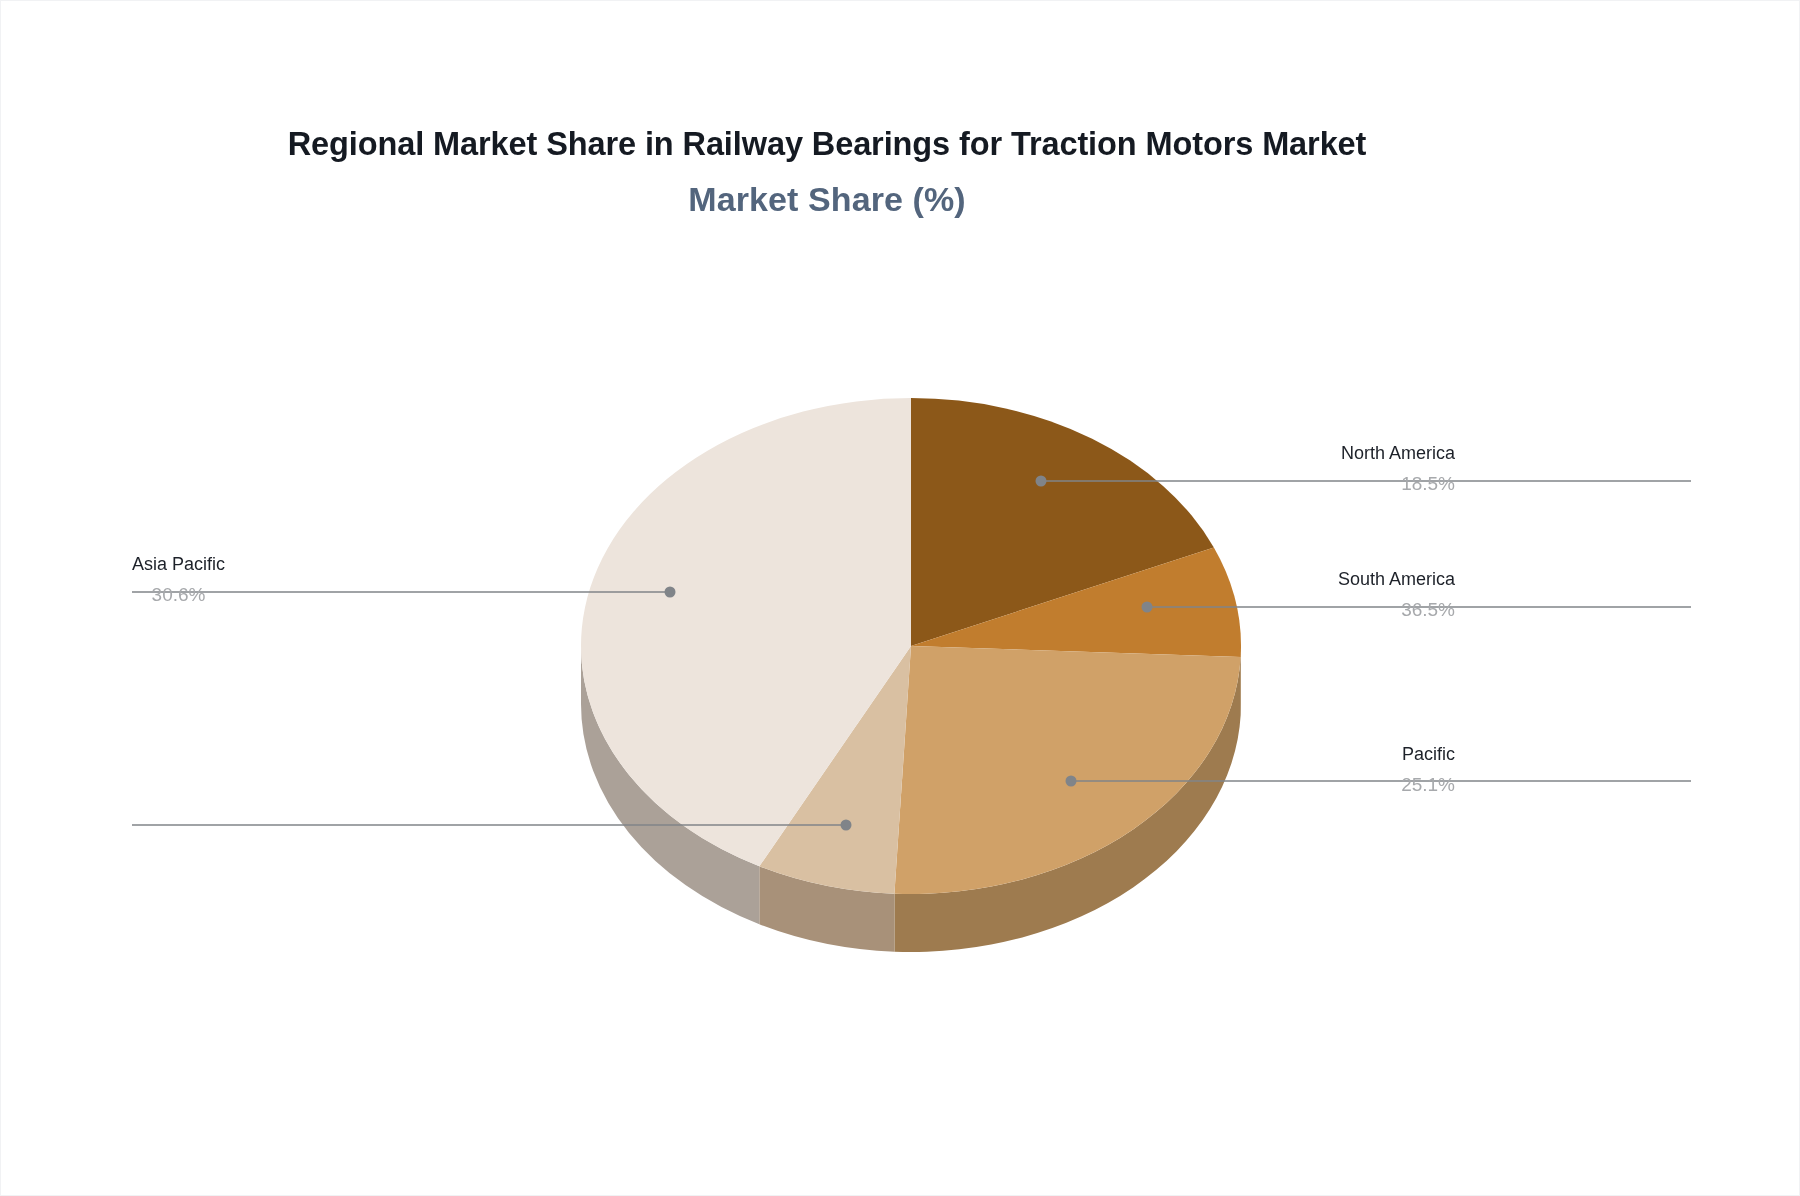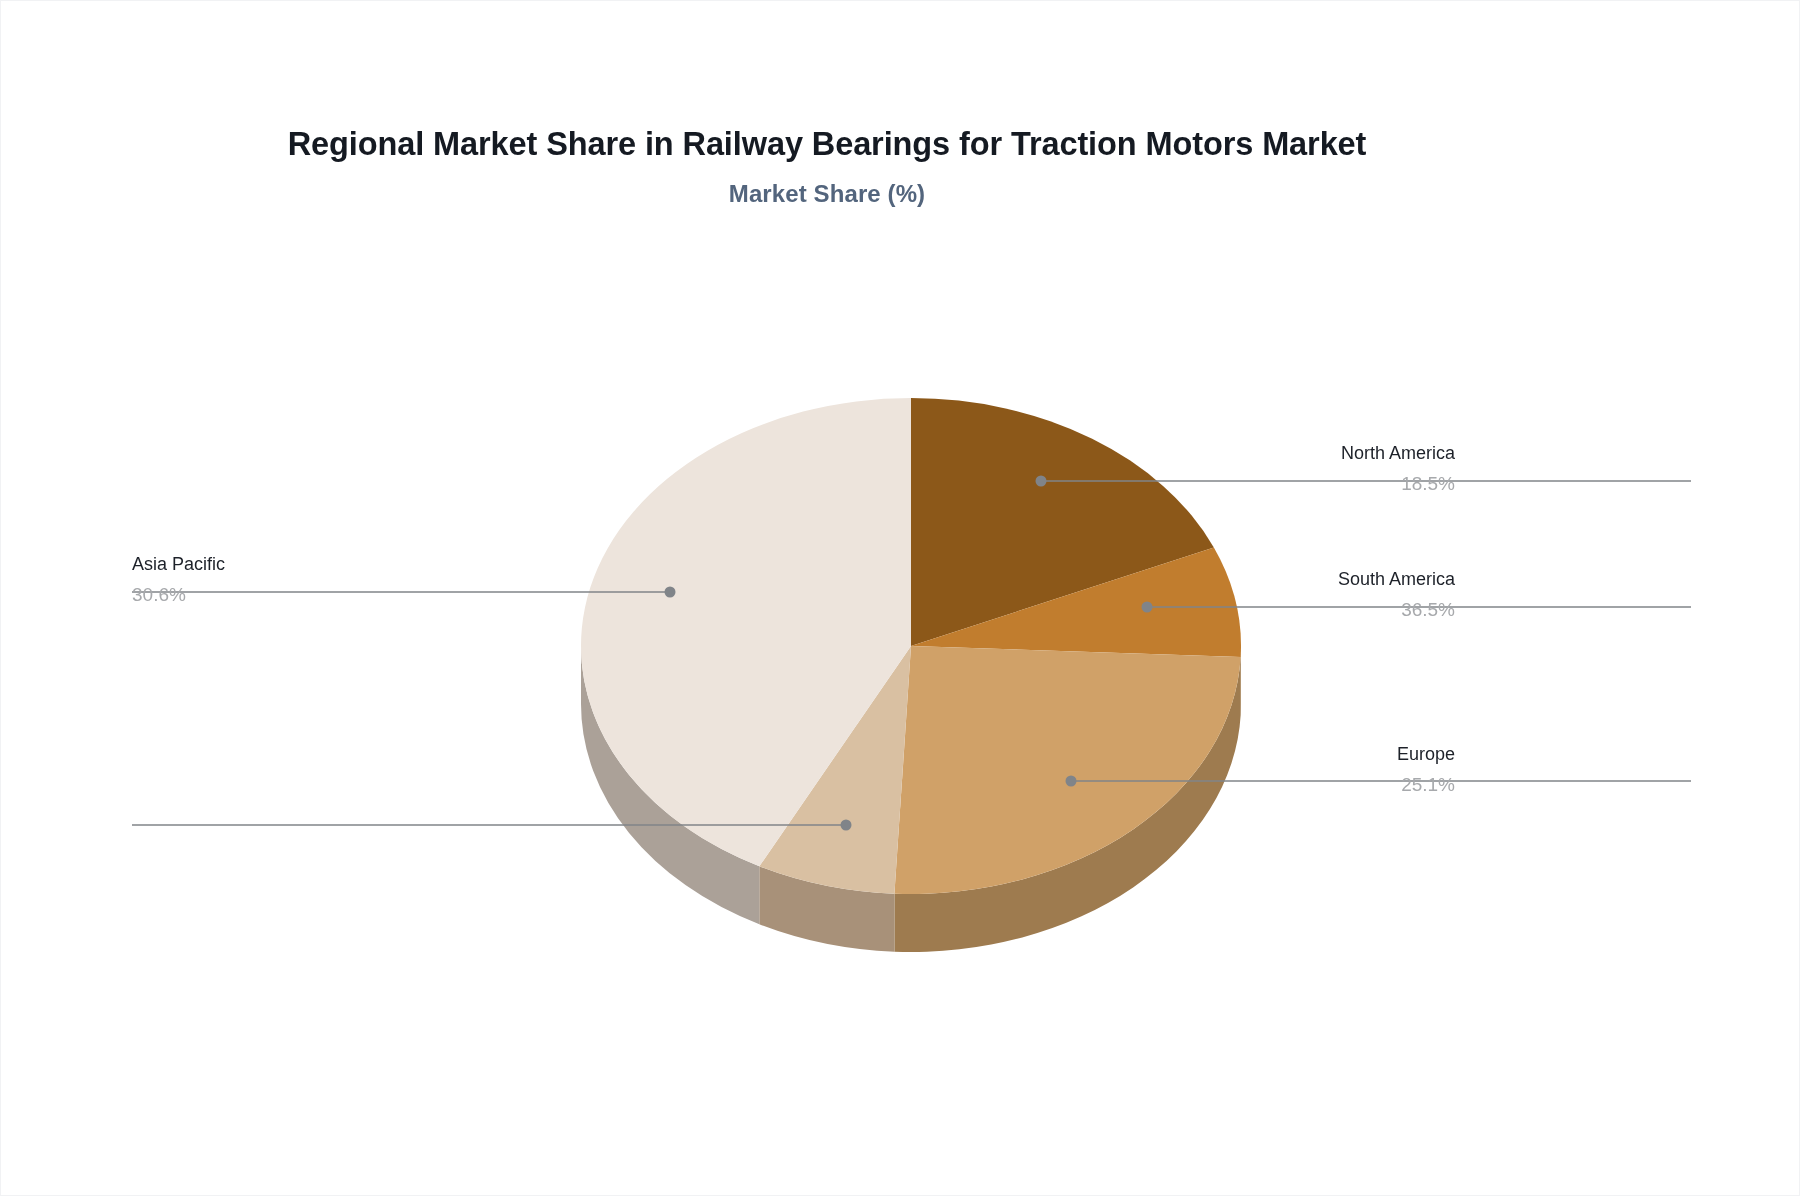--- a/index.html
+++ b/index.html
@@ -33,21 +33,21 @@
   #chart-title {
     font-size: 32.5px;
     font-weight: bold;
     color: #151a22;
     letter-spacing: -0.1px;
     line-height: 1.18;
     white-space: nowrap;
   }
   #chart-subtitle {
     margin-top: 17px;
-    font-size: 24px;
+    font-size: 34px;
     font-weight: bold;
     color: #53657d;
     letter-spacing: 0.1px;
     white-space: nowrap;
   }
 
   
   #pie-wrap {
     position: absolute;
     left: 560px;
@@ -67,21 +67,21 @@
     color: #1d2129;
     line-height: 1.28;
   }
   .callout .cl-value {
     font-size: 19px;
     color: #a7a9ac;
     line-height: 1.28;
     margin-top: 7px;
   }
   .callout.right { text-align: right; }
-  .callout.left  { text-align: left;  }
+  .callout.left  { text-align: center;  }
 
   
   #logo {
     position: absolute;
     left: 1455px;
     top: 1046px;
     width: 215px;
     height: 70px;
   }
   #logo svg { display: block; }
@@ -150,21 +150,21 @@
     <div class="cl-name">North America</div>
     <div class="cl-value">18.5%</div>
   </div>
 
   <div class="callout right" style="right:344px; top:567px;">
     <div class="cl-name">South America</div>
     <div class="cl-value">36.5%</div>
   </div>
 
   <div class="callout right" style="right:344px; top:742px;">
-    <div class="cl-name">Europe</div>
+    <div class="cl-name">Pacific</div>
     <div class="cl-value">25.1%</div>
   </div>
 
 
   <div class="callout left" style="left:131px; top:552px;">
     <div class="cl-name">Asia Pacific</div>
     <div class="cl-value">30.6%</div>
   </div>
 
 

